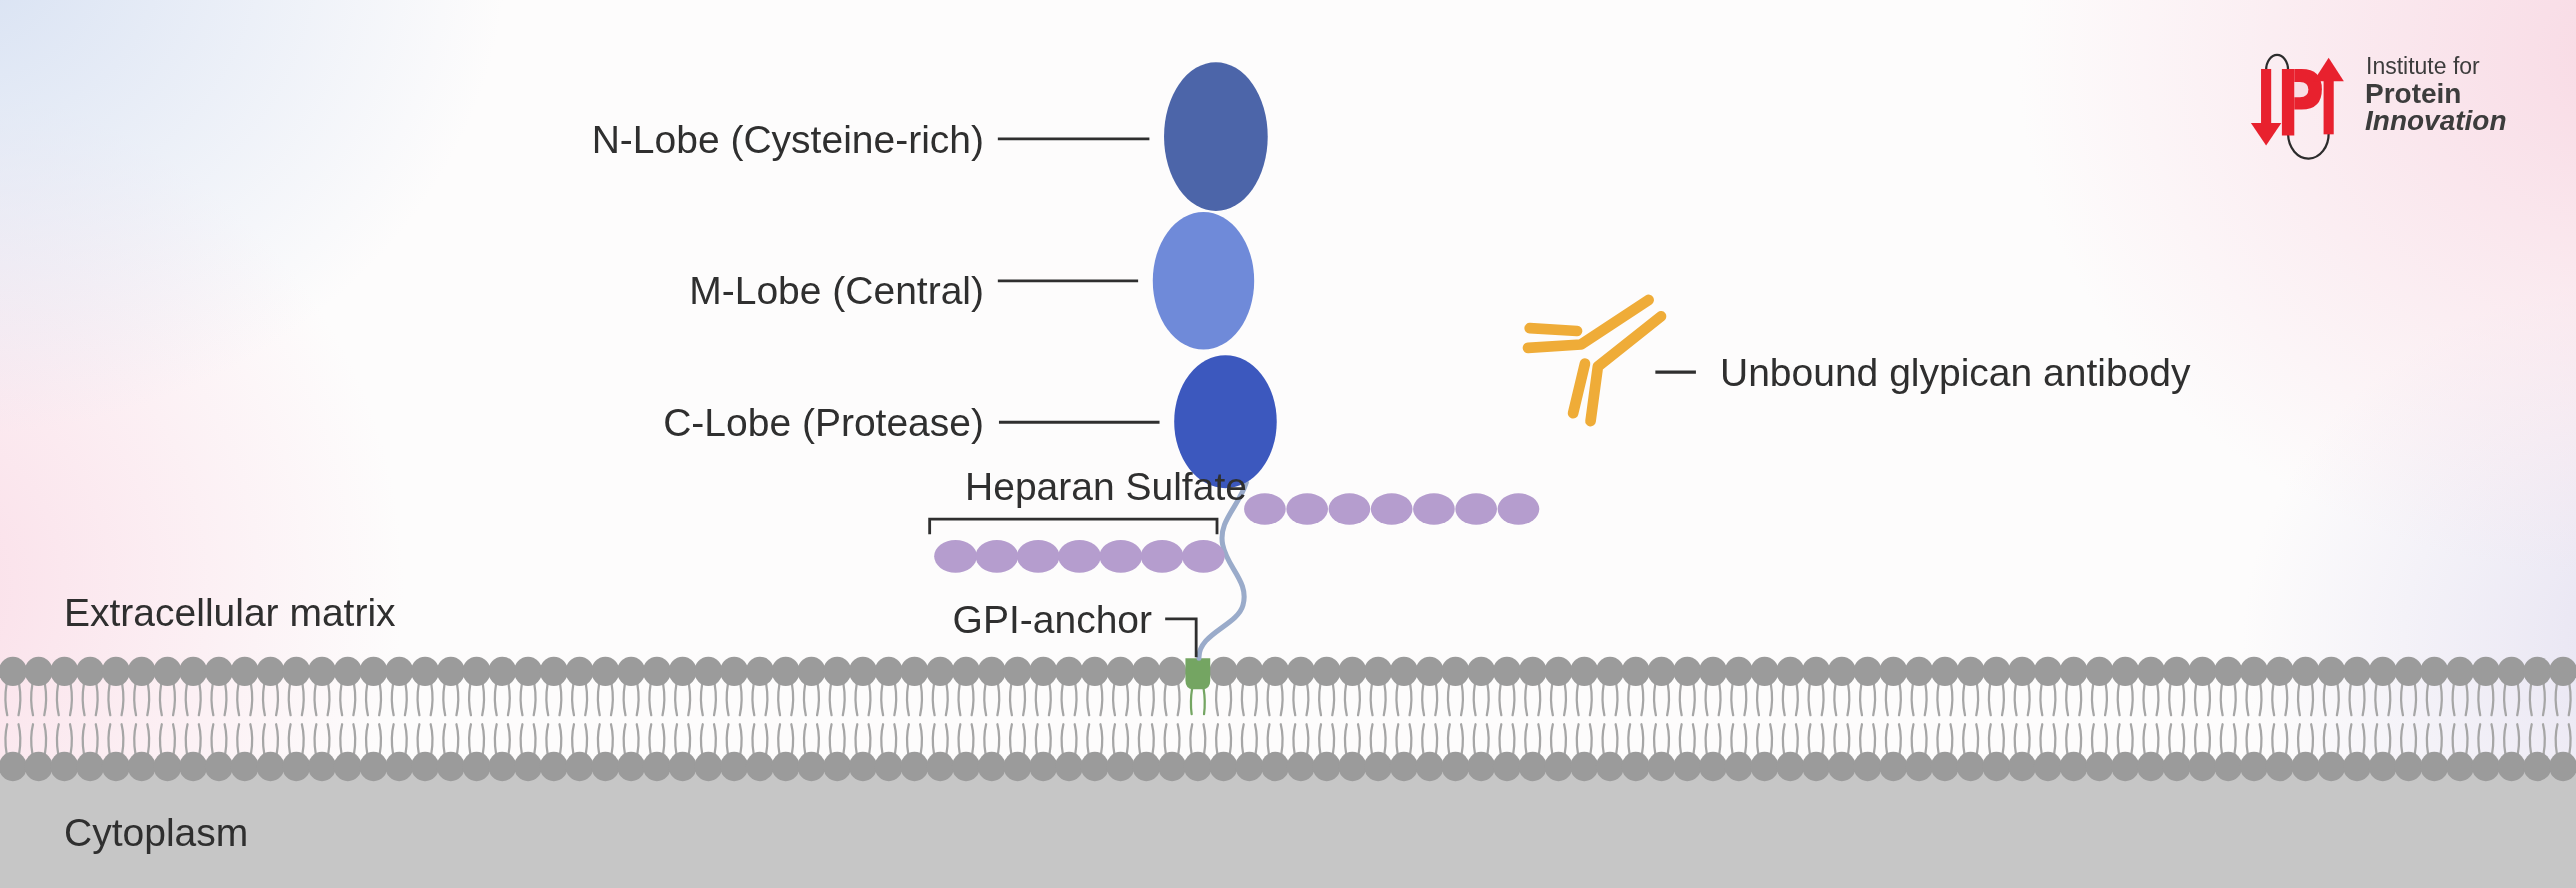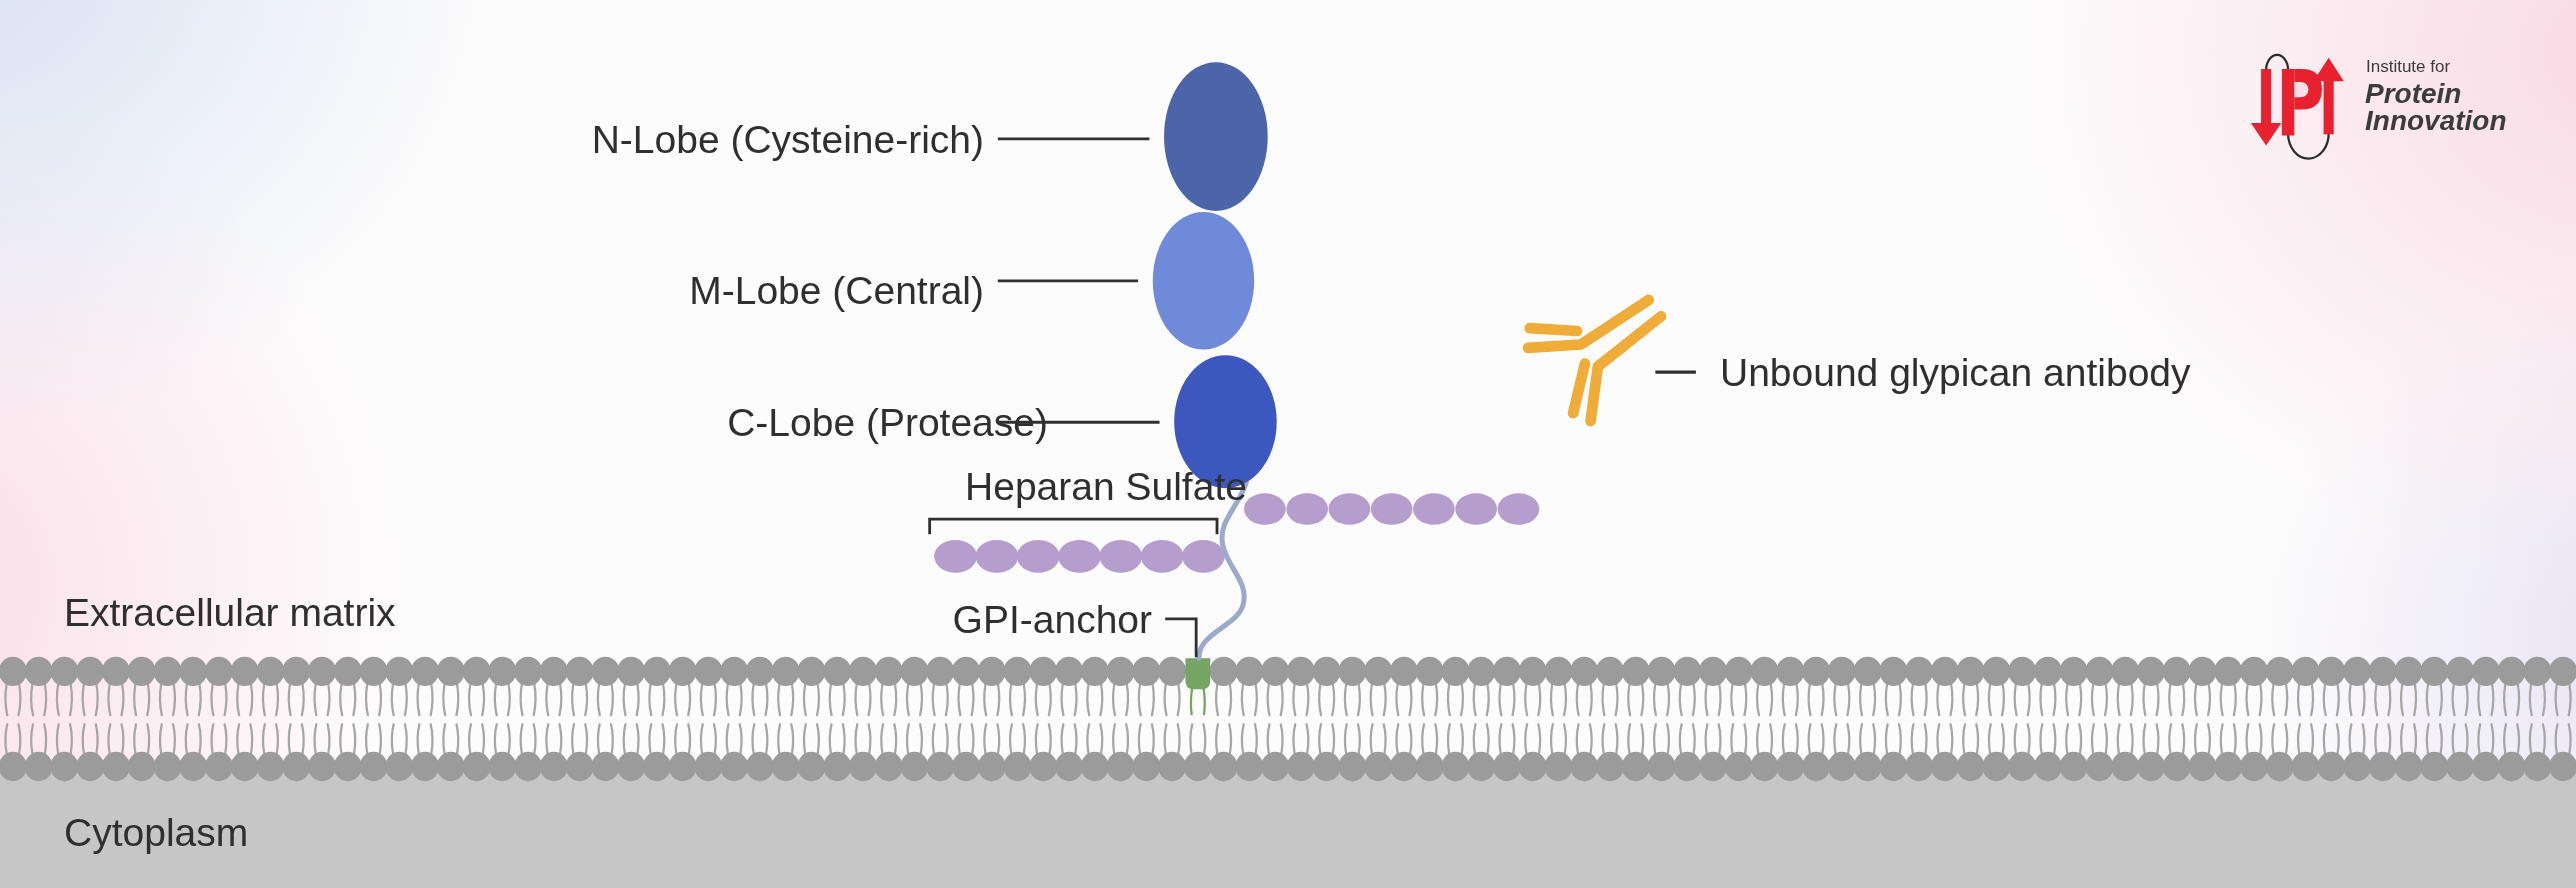--- a/index.html
+++ b/index.html
@@ -13,21 +13,21 @@
       radial-gradient(704px 592px at 104% 72%, rgba(226,222,240,.9), rgba(226,222,240,0) 62%),
       #fdfcfc;
   }
   #diagram{position:absolute;left:0;top:0;}
   .lbl{
     position:absolute;font-weight:400;font-size:39px;color:#2f2f2f;
     white-space:nowrap;transform:translateY(-50%);line-height:1;letter-spacing:0;
   }
   .lbl.center{transform:translate(-50%,-50%);}
   .logo-line{position:absolute;white-space:nowrap;transform:translateY(-50%);line-height:1;color:#3c3c3c;}
-  .logo-small{font-weight:400;font-size:17px;}
+  .logo-small{font-weight:400;font-size:23px;}
   .logo-big{font-weight:700;font-size:28px;}
 </style>
 </head>
 <body>
 
 <div id="canvas">
   <svg id="diagram" width="2576" height="889" viewBox="0 0 4572 1577">
       <rect x="0" y="1371" width="4572" height="206" fill="#c6c6c6"></rect>
       <g>
         <path d="M11.86 1338 Q6.859999999999999 1309 12.86 1285" fill="none" stroke="#a6a6a6" stroke-width="4" stroke-linecap="round"></path>
@@ -683,27 +683,27 @@
   </g>
   <g fill="#e8212e">
     <rect x="4124" y="140" width="18" height="98"></rect>
     <polygon points="4106,144 4160,144 4133,102"></polygon>
   </g>
 </g>
     </svg>
 
   <div class="lbl" style="right: 1592px; top: 139px; color: rgb(47, 47, 47);">N-Lobe (Cysteine-rich)</div>
   <div class="lbl" style="right: 1592px; top: 290px; color: rgb(47, 47, 47);">M-Lobe (Central)</div>
-  <div class="lbl" style="right: 1528px; top: 422px; color: rgb(47, 47, 47);">C-Lobe (Protease)</div>
+  <div class="lbl" style="right: 1592px; top: 422px; color: rgb(47, 47, 47);">C-Lobe (Protease)</div>
 
   <div class="lbl center" style="left: 1062px; top: 486px; color: rgb(47, 47, 47); margin-left: 44px;">Heparan Sulfate</div>
   <div class="lbl" style="right: 1424px; top: 619px; color: rgb(47, 47, 47);">GPI-anchor</div>
   <div class="lbl" style="left: 64px; top: 612px; color: rgb(47, 47, 47);">Extracellular matrix</div>
   <div class="lbl" style="left: 1720px; top: 372px; color: rgb(47, 47, 47);">Unbound glypican antibody</div>
   <div class="lbl" style="left: 64px; top: 832px; color: rgb(47, 47, 47); text-align: center;">Cytoplasm</div>
 
   <div>
     <div class="logo-line logo-small" style="left: 2366px; top: 66px; color: rgb(60, 60, 60);">Institute for</div>
-    <div class="logo-line logo-big" style="left: 2365px; top: 94px; color: rgb(60, 60, 60); font-style: italic;">Protein</div>
+    <div class="logo-line logo-big" style="left: 2365px; top: 94px; color: rgb(60, 60, 60);">Protein</div>
     <div class="logo-line logo-big" style="left: 2365px; top: 121px; color: rgb(60, 60, 60); font-style: italic;">Innovation</div>
   </div>
 </div>
 
 
 </body></html>

